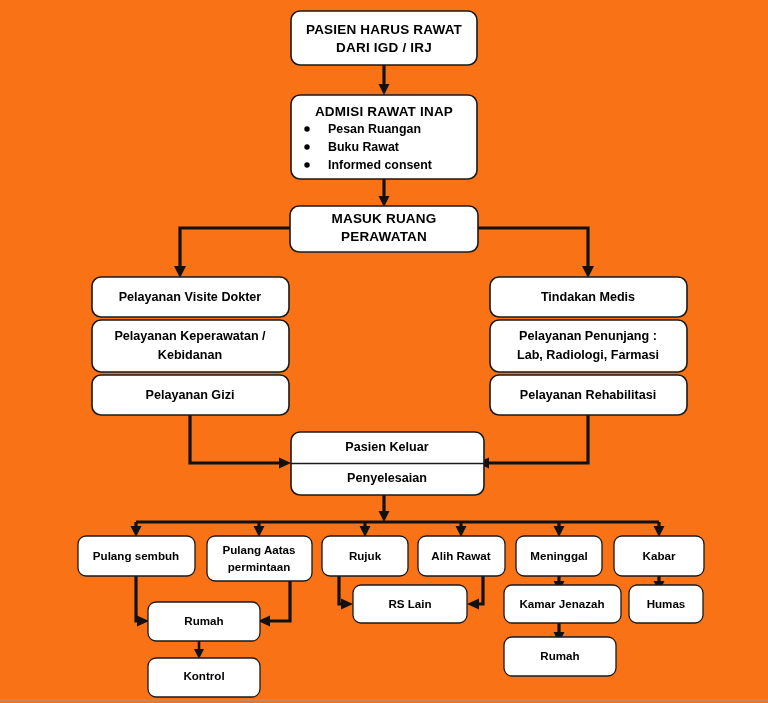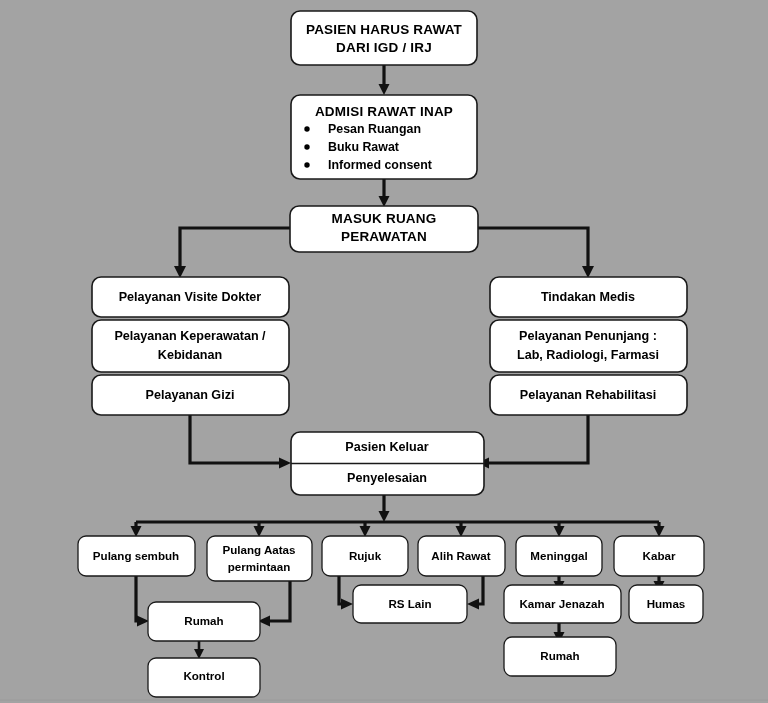--- a/index.html
+++ b/index.html
@@ -4,21 +4,21 @@
 <style>
   html, body {
     margin: 0;
     padding: 0;
     background: #ffffff;
   }
   #chart-root {
     position: relative;
     width: 768px;
     height: 703px;
-    background: #a3a3a3;
+    background: #f97316;
     font-family: "Liberation Sans", sans-serif;
     overflow: hidden;
   }
   svg.flow-svg {
     display: block;
     width: 768px;
     height: 703px;
   }
   .node-rect {
     fill: #ffffff;

